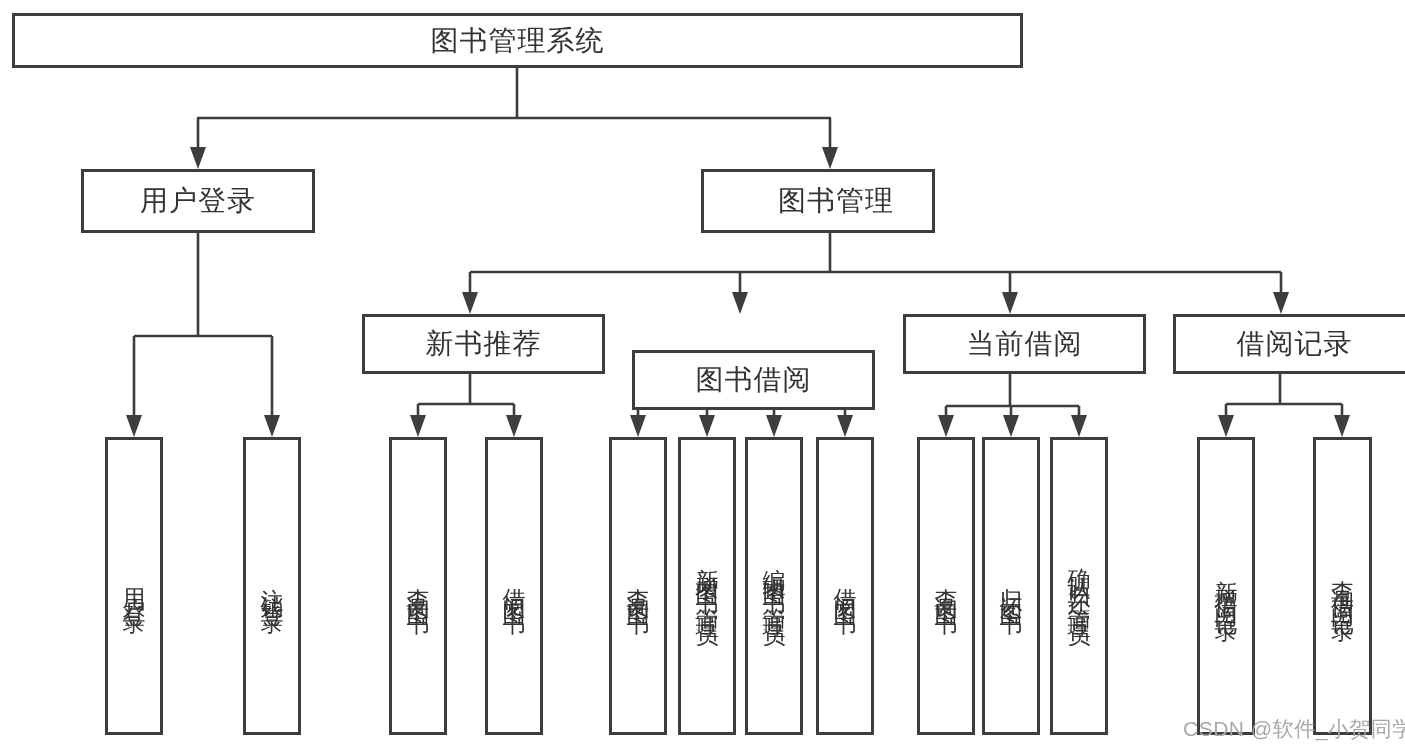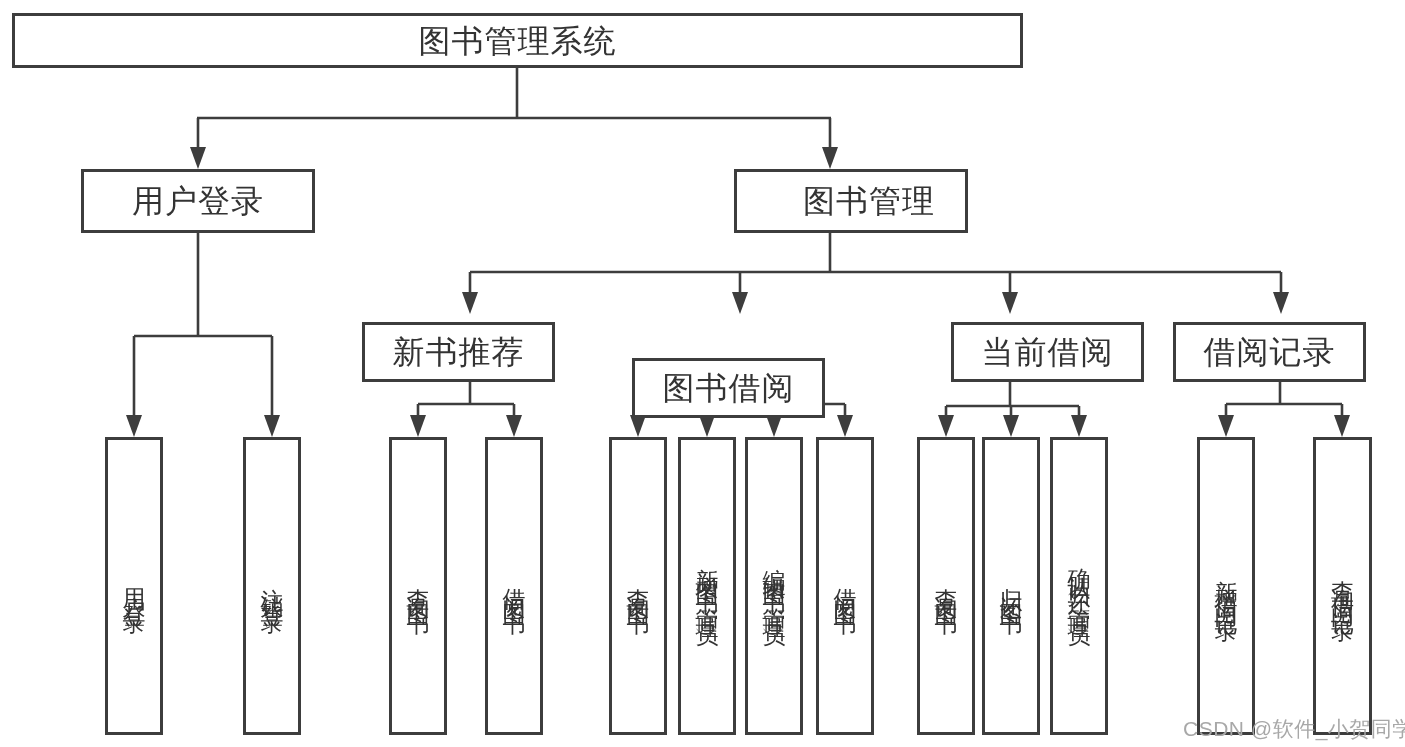--- a/index.html
+++ b/index.html
@@ -27,35 +27,35 @@
     position: absolute;
     box-sizing: border-box;
     background: #ffffff;
     border: 3px solid #3d3d3d;
     display: flex;
     align-items: center;
     justify-content: center;
     text-align: center;
   }
   .hnode {
-    font-size: 32px;
+    font-size: 28px;
     letter-spacing: 1px;
     line-height: 1;
   }
   .root {
     left: 12px; top: 13px;
     width: 1011px; height: 55px;
   }
   .lvl2 {
     top: 169px;
     width: 234px; height: 64px;
   }
   .lvl3 {
-    top: 322px;
-    width: 193px; height: 60px;
+    top: 314px;
+    width: 243px; height: 60px;
   }
   .leaf {
     top: 437px;
     width: 58px; height: 298px;
   }
   .leaf .vtext {
     writing-mode: vertical-rl;
     text-orientation: mixed;
     font-size: 23px;
     line-height: 1;
@@ -146,31 +146,31 @@
     </g>
   </svg>
 
   <div class="node hnode root">
     <span>图书管理系统</span>
   </div>
 
   <div class="node hnode lvl2" style="left:81px;">
     <span>用户登录</span>
   </div>
-  <div class="node hnode lvl2" style="left:734px;padding-left:36px;">
+  <div class="node hnode lvl2" style="left:701px;padding-left:36px;">
     <span>图书管理</span>
   </div>
 
   <div class="node hnode lvl3" style="left:362px;">
     <span>新书推荐</span>
   </div>
   <div class="node hnode lvl3" style="left:632px;margin-top:36px;">
     <span>图书借阅</span>
   </div>
-  <div class="node hnode lvl3" style="left:903px;margin-left:48px;">
+  <div class="node hnode lvl3" style="left:903px;">
     <span>当前借阅</span>
   </div>
   <div class="node hnode lvl3" style="left:1173px;">
     <span>借阅记录</span>
   </div>
 
   <div class="node leaf" style="left:105px;">
     <span class="vtext">用户登录</span>
   </div>
   <div class="node leaf" style="left:243px;">

